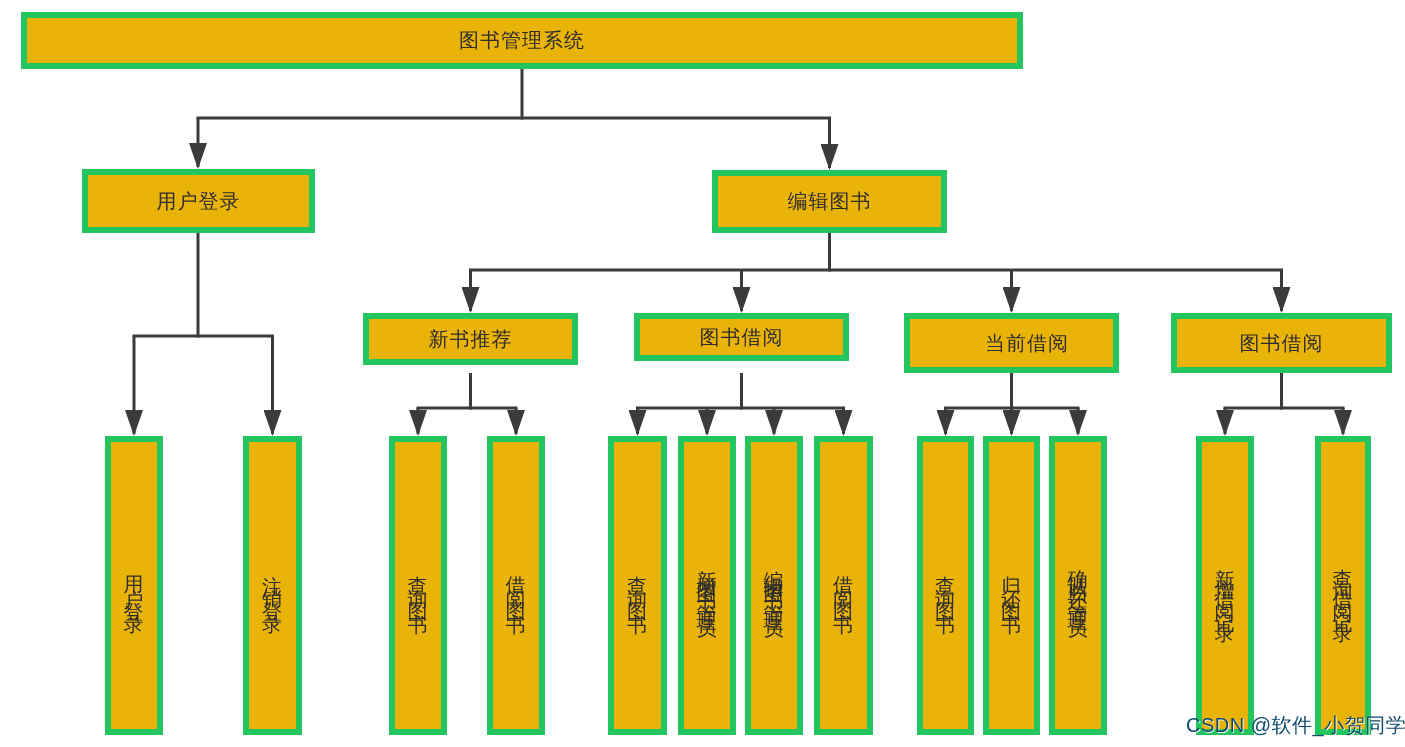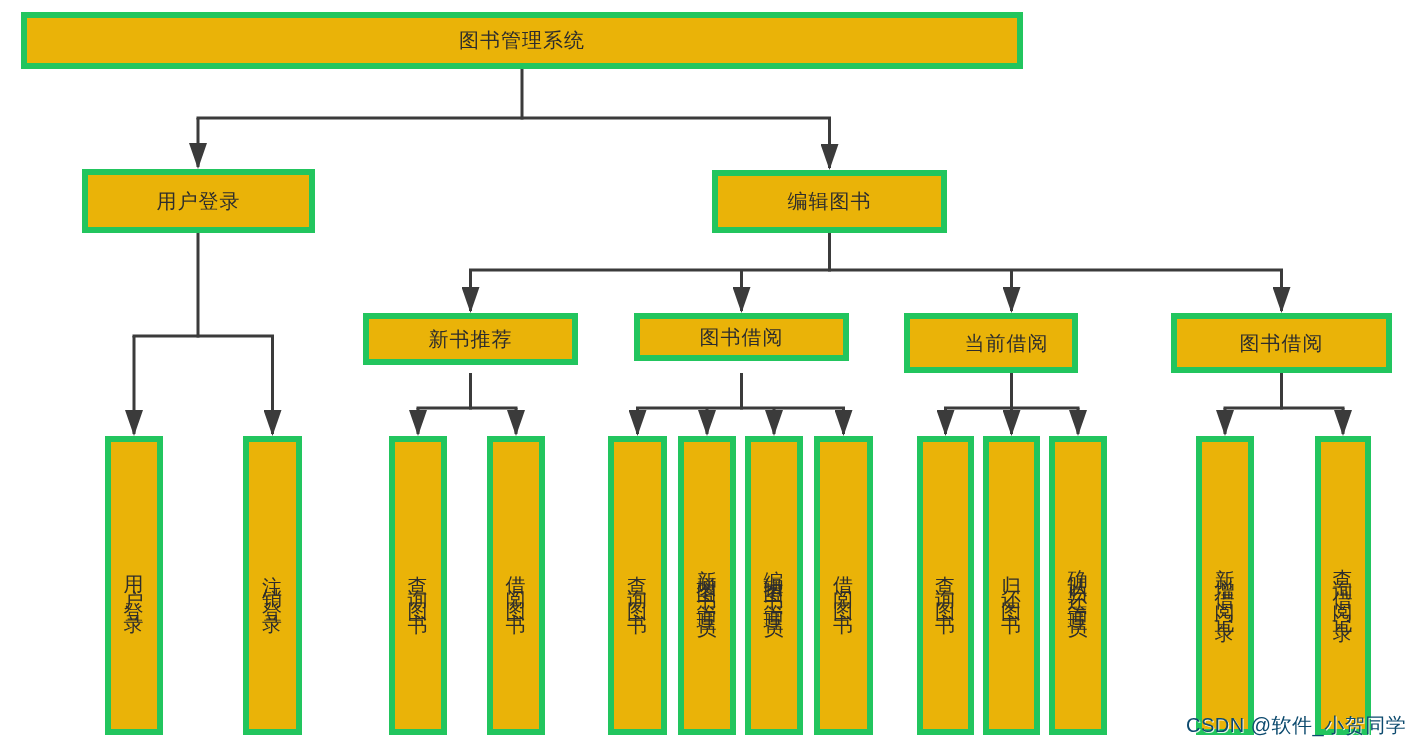--- a/index.html
+++ b/index.html
@@ -128,21 +128,21 @@
     </g>
   </svg>
 
   <div class="node h-node" style="left:21px; top:12px; width:1002px; height:57px;">图书管理系统</div>
 
   <div class="node h-node" style="left:82px; top:169px; width:233px; height:64px;">用户登录</div>
   <div class="node h-node" style="left:712px; top:170px; width:235px; height:63px;">编辑图书</div>
 
   <div class="node h-node" style="left:363px; top:313px; width:215px; height:52px;">新书推荐</div>
   <div class="node h-node" style="left:634px; top:313px; width:215px; height:48px;">图书借阅</div>
-  <div class="node h-node" style="left:904px; top:313px; width:174px; height:60px;padding-left:31px;">当前借阅</div>
+  <div class="node h-node" style="left:904px; top:313px; width:215px; height:60px;padding-left:31px;">当前借阅</div>
   <div class="node h-node" style="left:1171px; top:313px; width:221px; height:60px;">图书借阅</div>
 
   <div class="node v-node" style="left:105px; top:436px; width:58px; height:299px;">用户登录</div>
   <div class="node v-node" style="left:243px; top:436px; width:59px; height:299px;">注销登录</div>
 
   <div class="node v-node" style="left:389px; top:436px; width:58px; height:299px;">查询图书</div>
   <div class="node v-node" style="left:487px; top:436px; width:58px; height:299px;">借阅图书</div>
 
   <div class="node v-node" style="left:608px; top:436px; width:59px; height:299px;">查询图书</div>
   <div class="node v-node lsL" style="left:678px; top:436px; width:58px; height:299px;">新增图书（管理员）</div>

